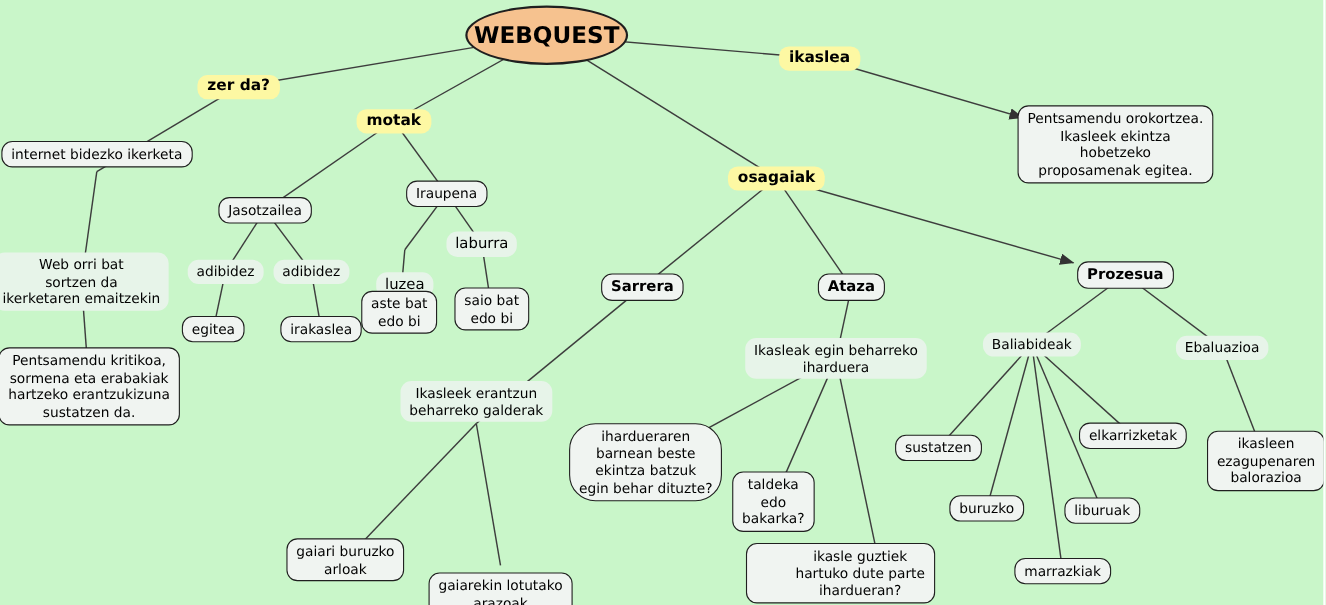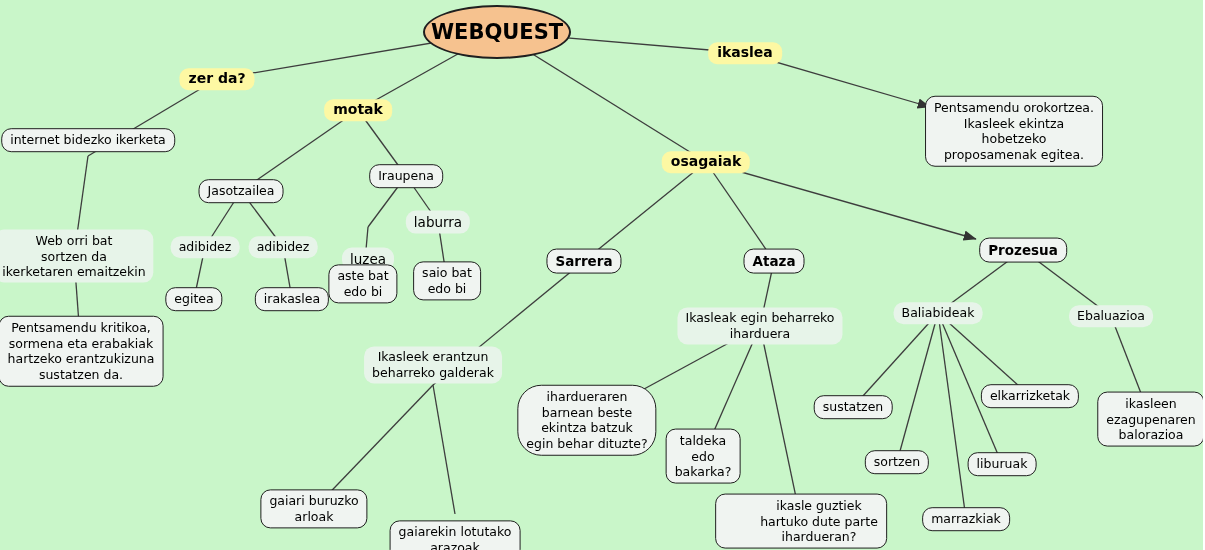--- a/index.html
+++ b/index.html
@@ -148,27 +148,27 @@
 arazoak</div>
       <div class="node label" style="left: 760px; top: 326px;">Ikasleak egin beharreko
 iharduera</div>
       <div class="node box" style="left: 587px; top: 420px; border-radius: 24px;">ihardueraren
 barnean beste
 ekintza batzuk
 egin behar dituzte?</div>
       <div class="node box" style="left: 703px; top: 456px;">taldeka
 edo
 bakarka?</div>
-      <div class="node box" style="left: 801px; top: 521px; padding-left: 44px;">ikasle guztiek
+      <div class="node box" style="left: 764px; top: 521px; padding-left: 44px;">ikasle guztiek
 hartuko dute parte
 ihardueran?</div>
       <div class="node label" style="left: 938px; top: 313px;">Baliabideak</div>
       <div class="node label" style="left: 1111px; top: 316px;">Ebaluazioa</div>
       <div class="node box" style="left: 853px; top: 407px;">sustatzen</div>
-      <div class="node box" style="left: 897px; top: 462px;">sortzen</div>
+      <div class="node box" style="left: 897px; top: 462px;">buruzko</div>
       <div class="node box" style="left: 1030px; top: 396px;">elkarrizketak</div>
       <div class="node box" style="left: 1002px; top: 464px;">liburuak</div>
       <div class="node box" style="left: 966px; top: 519px;">marrazkiak</div>
       <div class="node box" style="left: 1151px; top: 419px;">ikasleen
 ezagupenaren
 balorazioa</div>
     </div>
 </div>
 
 </body></html>

